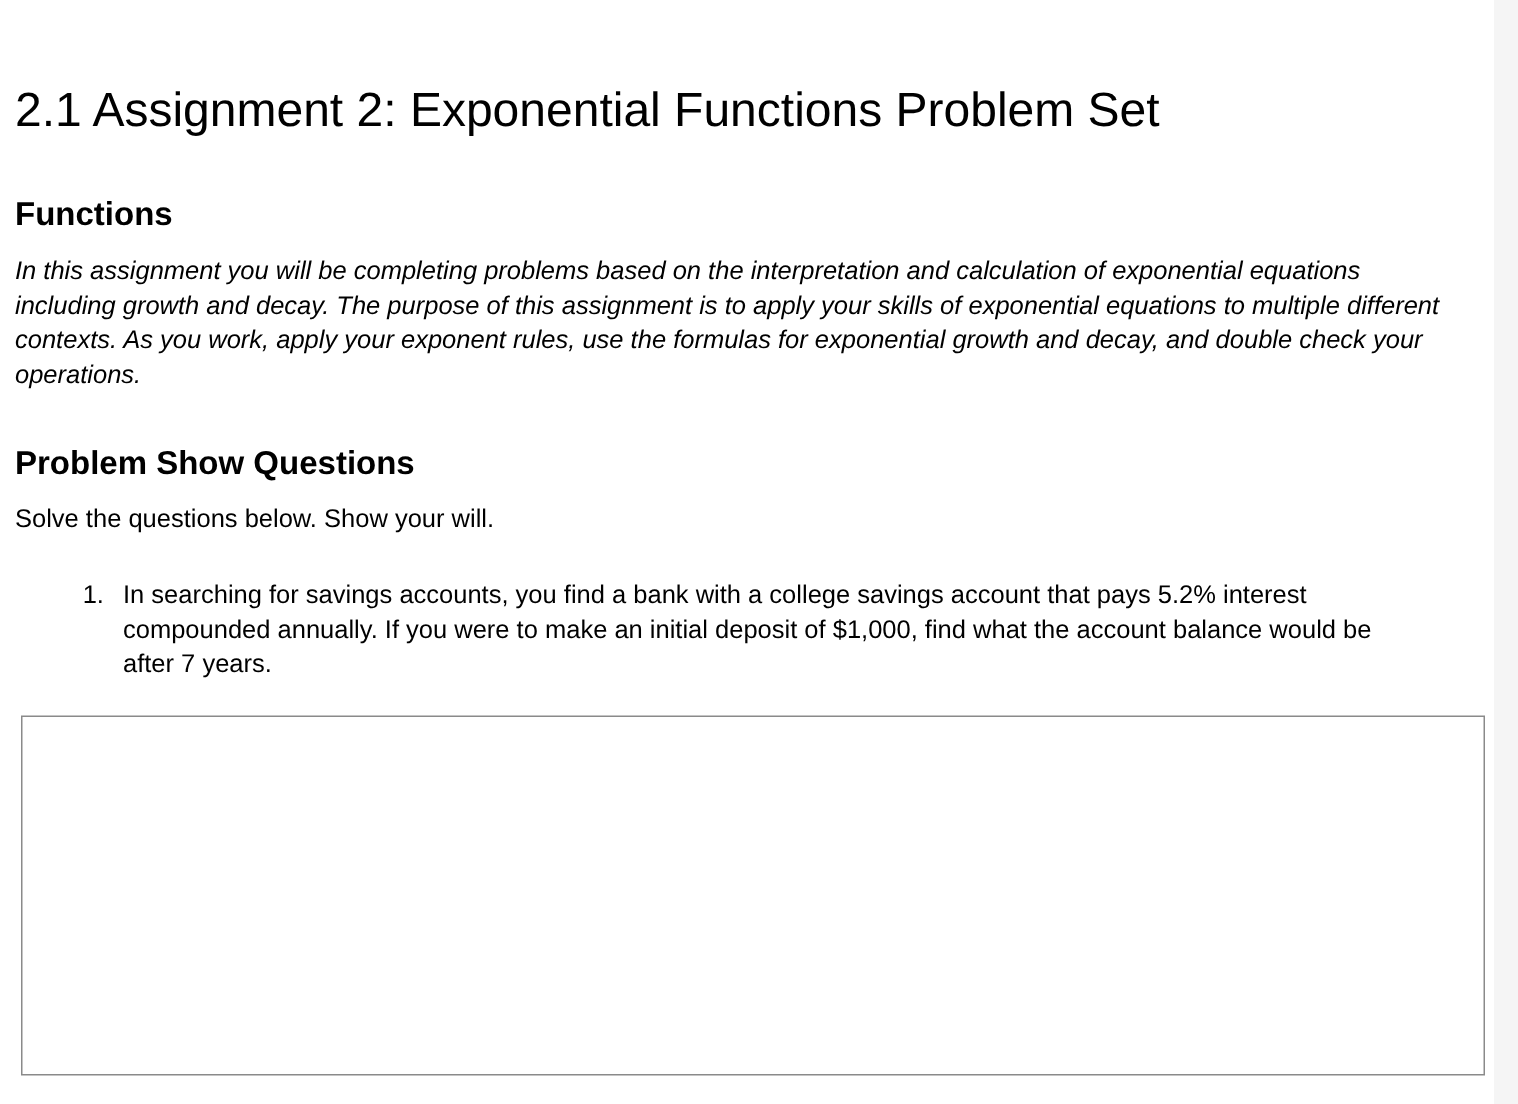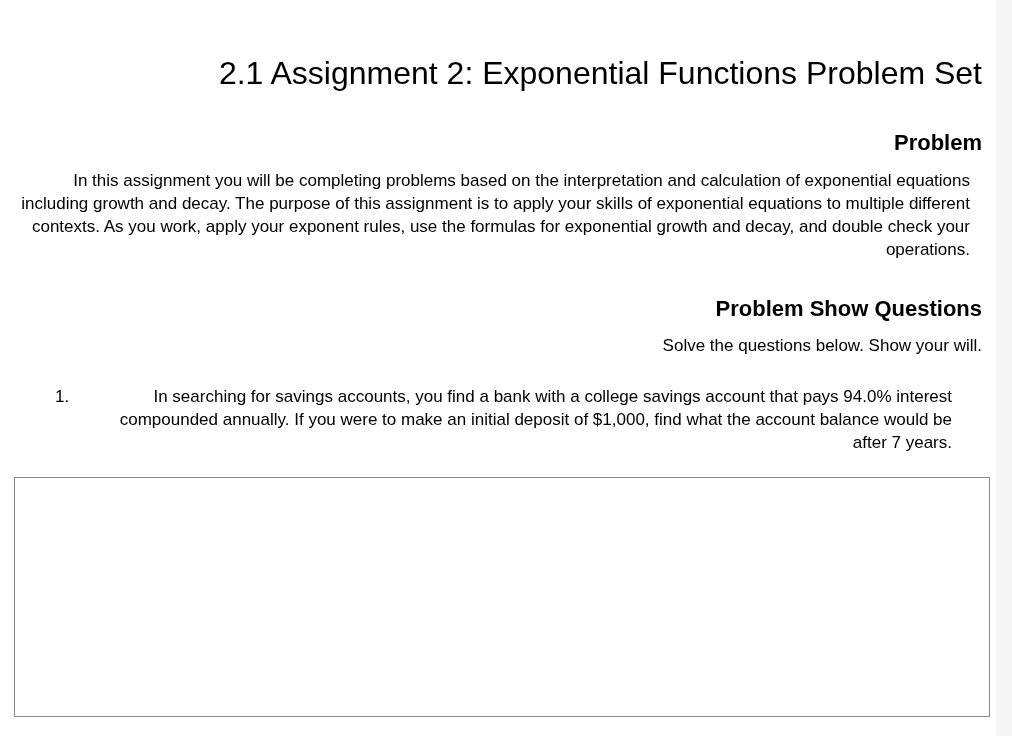--- a/index.html
+++ b/index.html
@@ -1,19 +1,18 @@
 <!DOCTYPE html>
 <html><head>
   <meta charset="utf-8">
   <style>
     * {
       margin: 0;
       padding: 0;
       box-sizing: border-box;
-      text-align: right;
     }
     body {
       font-family: Arial, Helvetica, sans-serif;
       background: #ffffff;
       color: #000000;
       width: 1012px;
       height: 736px;
       overflow: hidden;
       position: relative;
     }
@@ -41,20 +40,21 @@
     h2.section-heading {
       font-size: 22px;
       font-weight: 700;
       margin-bottom: 14px;
     }
     p.overview-text {
       font-size: 17px;
       line-height: 1.35;
       margin-bottom: 34px;
       max-width: 960px;
+      font-style: italic;
     }
     h2.problem-heading {
       font-size: 22px;
       font-weight: 700;
       margin-bottom: 14px;
     }
     p.instruction {
       font-size: 17px;
       margin-bottom: 30px;
     }
@@ -78,27 +78,27 @@
   </style>
 </head>
 <body>
 
 <div class="scrollbar-track"></div>
 
 <div class="page-wrap">
   <div class="content">
     <h1 class="page-title">2.1 Assignment 2: Exponential Functions Problem Set</h1>
 
-    <h2 class="section-heading">Problem</h2>
+    <h2 class="section-heading">Functions</h2>
 
     <p class="overview-text">In this assignment you will be completing problems based on the interpretation and calculation of exponential equations including growth and decay. The purpose of this assignment is to apply your skills of exponential equations to multiple different contexts. As you work, apply your exponent rules, use the formulas for exponential growth and decay, and double check your operations.</p>
 
     <h2 class="problem-heading">Problem Show Questions</h2>
 
     <p class="instruction">Solve the questions below. Show your will.</p>
 
     <ol class="problem-list">
-      <li>In searching for savings accounts, you find a bank with a college savings account that pays 94.0% interest compounded annually. If you were to make an initial deposit of $1,000, find what the account balance would be after 7 years.</li>
+      <li>In searching for savings accounts, you find a bank with a college savings account that pays 5.2% interest compounded annually. If you were to make an initial deposit of $1,000, find what the account balance would be after 7 years.</li>
     </ol>
 
     <div class="answer-box"></div>
   </div>
 </div>
 
 </body></html>

